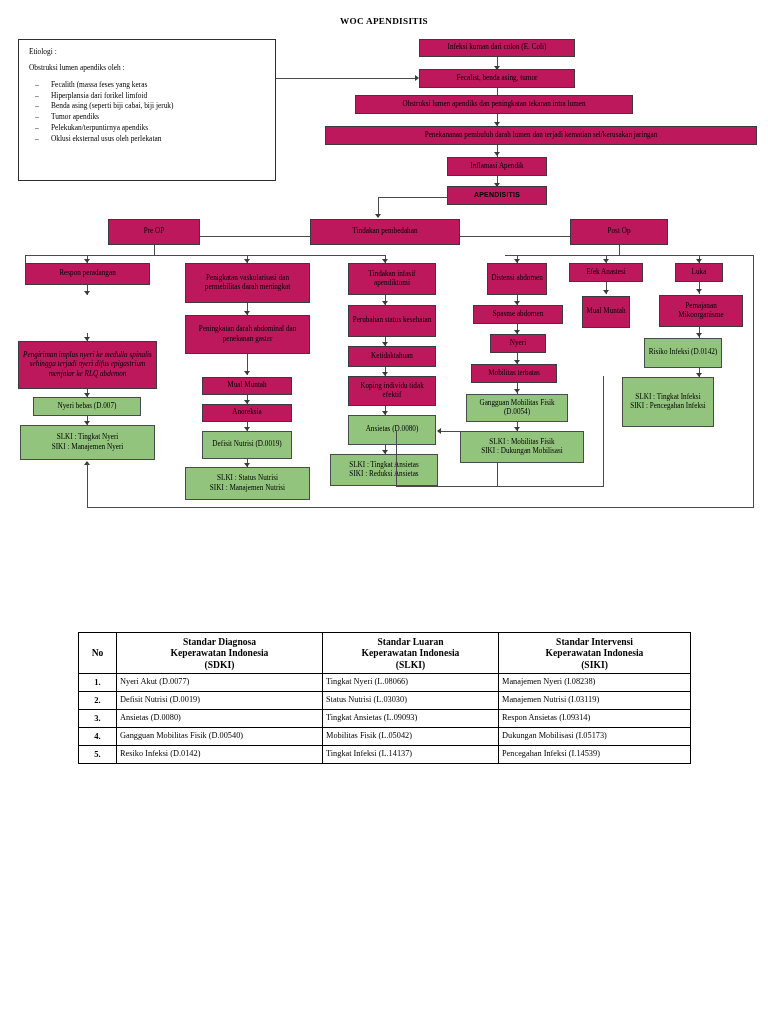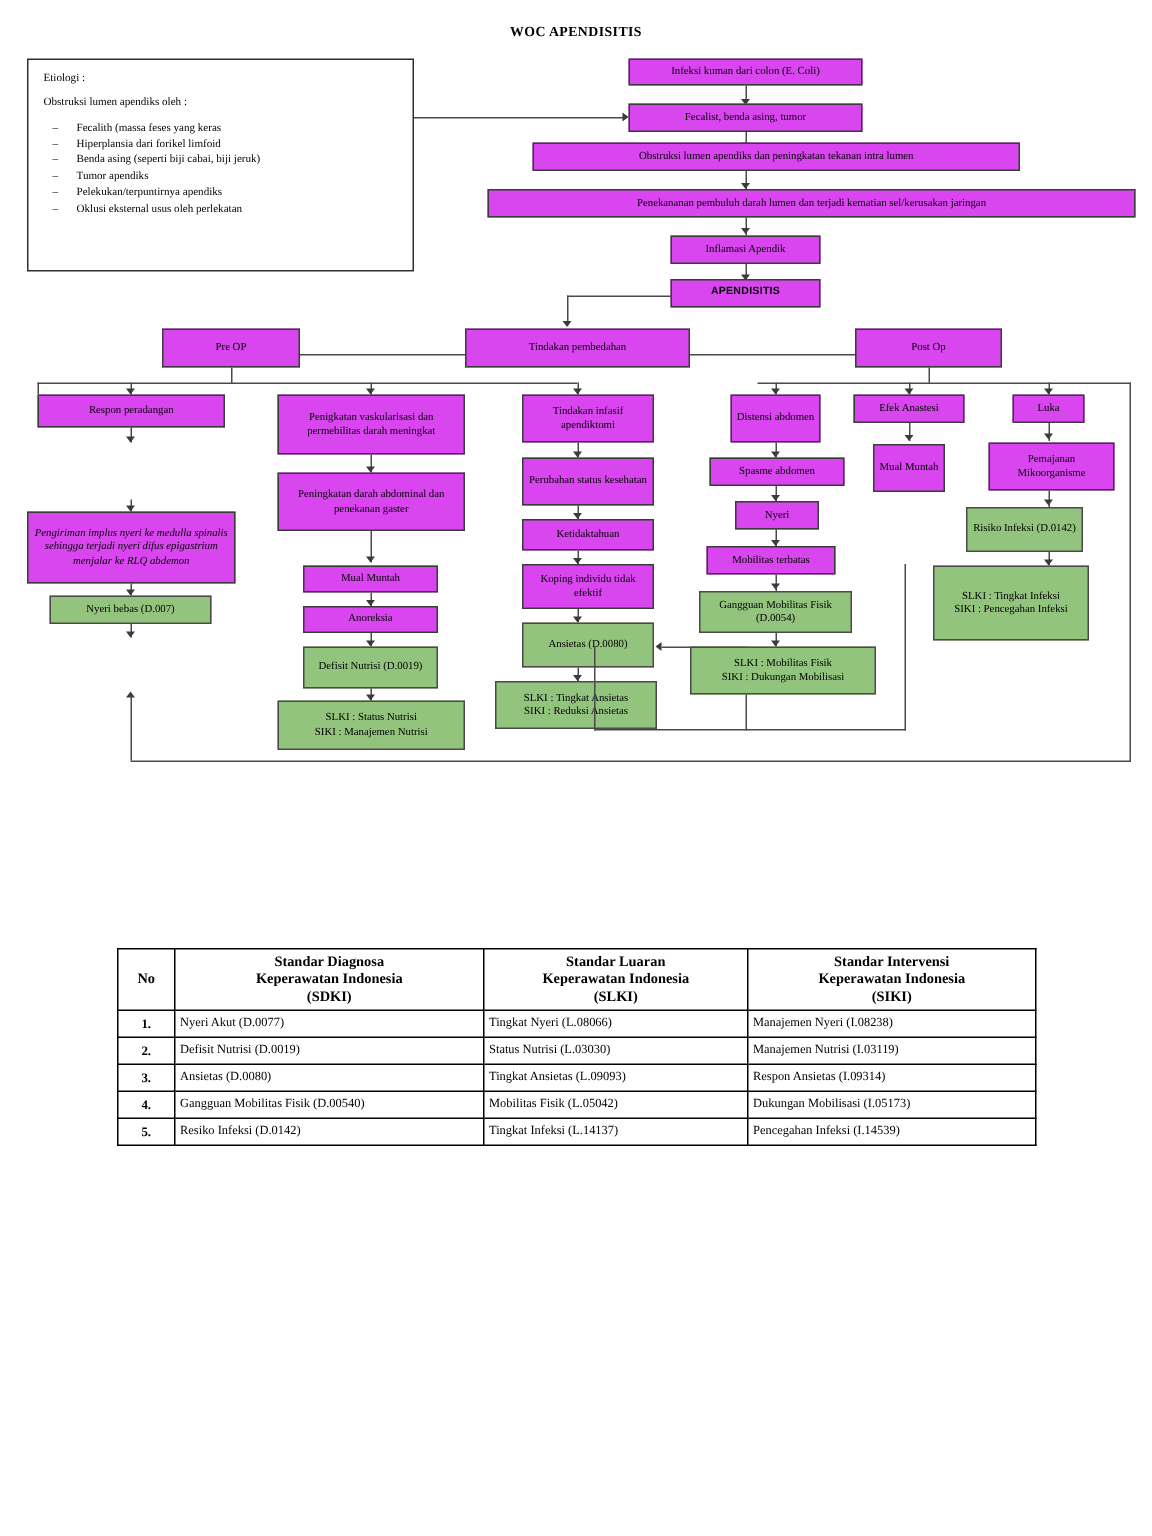--- a/index.html
+++ b/index.html
@@ -10,21 +10,21 @@
     color:#000000;
     -webkit-font-smoothing:antialiased;
   }
   #canvas{position:absolute;left:0;top:0;width:768px;height:1024px;}
 
   
   .node{
     position:absolute;
     box-sizing:border-box;
     border:1px solid #3b3b3b;
-    background:#d946ef;
+    background:#be185d;
     display:flex;
     align-items:center;
     justify-content:center;
     text-align:center;
     font-family:"Liberation Serif", serif;
     font-size:7.2px;
     line-height:1.28;
     padding:1px 2px;
     white-space:pre-line;
   }
@@ -119,21 +119,21 @@
   <div class="arw arw-r" style="left:415px;top:75px;"></div>
 
   <div class="node" style="left:419px;top:39px;width:156px;height:18px;">Infeksi kuman dari colon (E. Coli)</div>
   <div class="ln lnv" style="left:497px;top:57px;height:12px;"></div>
   <div class="arw arw-d" style="left:494px;top:66px;"></div>
 
   <div class="node" style="left:419px;top:69px;width:156px;height:19px;">Fecalist, benda asing, tumor</div>
   <div class="ln lnv" style="left:497px;top:88px;height:10px;"></div>
   <div class="arw arw-d" style="left:494px;top:95px;"></div>
 
-  <div class="node" style="left:355px;top:95px;width:325px;height:19px;text-align:center;">Obstruksi lumen apendiks dan peningkatan tekanan intra lumen</div>
+  <div class="node" style="left:355px;top:95px;width:278px;height:19px;text-align:center;">Obstruksi lumen apendiks dan peningkatan tekanan intra lumen</div>
   <div class="ln lnv" style="left:497px;top:114px;height:12px;"></div>
   <div class="arw arw-d" style="left:494px;top:122px;"></div>
 
   <div class="node" style="left:325px;top:126px;width:432px;height:19px;">Penekananan pembuluh darah lumen dan terjadi kematian sel/kerusakan jaringan</div>
   <div class="ln lnv" style="left:497px;top:145px;height:12px;"></div>
   <div class="arw arw-d" style="left:494px;top:152px;"></div>
 
   <div class="node" style="left:447px;top:157px;width:100px;height:19px;">Inflamasi Apendik</div>
   <div class="ln lnv" style="left:497px;top:176px;height:10px;"></div>
   <div class="arw arw-d" style="left:494px;top:183px;"></div>
@@ -170,20 +170,22 @@
   <div class="arw arw-d" style="left:84px;top:337px;"></div>
 
   <div class="node" style="left:18px;top:341px;width:139px;height:48px;font-style:italic;">Pengiriman implus nyeri ke medulla spinalis sehingga terjadi nyeri difus epigastrium menjalar ke RLQ abdemon</div>
   <div class="ln lnv" style="left:87px;top:389px;height:8px;"></div>
   <div class="arw arw-d" style="left:84px;top:393px;"></div>
 
   <div class="node green" style="left:33px;top:397px;width:108px;height:19px;">Nyeri bebas (D.007)</div>
   <div class="ln lnv" style="left:87px;top:416px;height:9px;"></div>
   <div class="arw arw-d" style="left:84px;top:421px;"></div>
 
+  <div class="node green" style="left:20px;top:425px;width:135px;height:35px;">SLKI : Tingkat Nyeri
+SIKI : Manajemen Nyeri</div>
 
   <div class="arw arw-u" style="left:84px;top:461px;"></div>
   <div class="ln lnv" style="left:87px;top:464px;height:43px;"></div>
   <div class="ln lnh" style="left:87px;top:507px;width:667px;"></div>
   <div class="ln lnv" style="left:753px;top:255px;height:253px;"></div>
 
   <div class="node" style="left:185px;top:263px;width:125px;height:40px;">Penigkatan vaskularisasi dan permebilitas darah meningkat</div>
   <div class="ln lnv" style="left:247px;top:303px;height:12px;"></div>
   <div class="arw arw-d" style="left:244px;top:311px;"></div>
 
@@ -279,21 +281,21 @@
   <div class="arw arw-d" style="left:696px;top:289px;"></div>
 
   <div class="node" style="left:659px;top:295px;width:84px;height:32px;">Pemajanan Mikoorganisme</div>
   <div class="ln lnv" style="left:699px;top:327px;height:11px;"></div>
   <div class="arw arw-d" style="left:696px;top:333px;"></div>
 
   <div class="node green" style="left:644px;top:338px;width:78px;height:30px;">Risiko Infeksi (D.0142)</div>
   <div class="ln lnv" style="left:699px;top:368px;height:9px;"></div>
   <div class="arw arw-d" style="left:696px;top:373px;"></div>
 
-  <div class="node green" style="left:622px;top:377px;width:104px;height:50px;">SLKI : Tingkat Infeksi
+  <div class="node green" style="left:622px;top:377px;width:92px;height:50px;">SLKI : Tingkat Infeksi
 SIKI : Pencegahan Infeksi</div>
 
   <div class="tbl-wrap">
     <table class="sdki">
       <colgroup>
           <col class="c-no">
           <col class="c-a">
           <col class="c-b">
           <col class="c-c">
         </colgroup>

